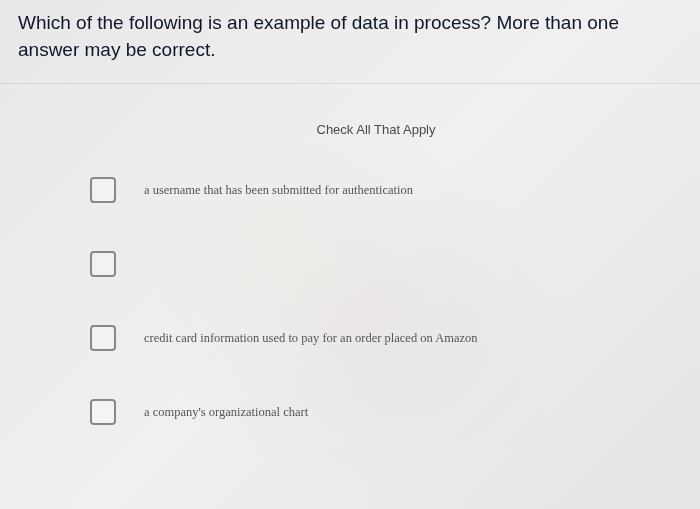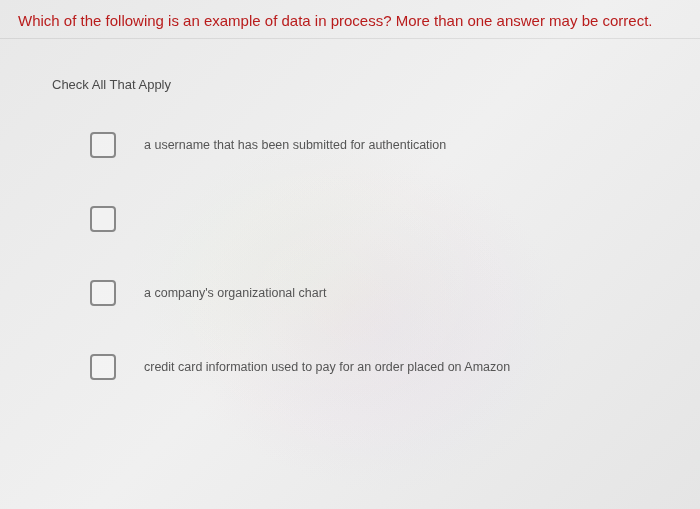--- a/index.html
+++ b/index.html
@@ -22,34 +22,35 @@
       left: 0;
       right: 0;
       bottom: 0;
       background: 
         radial-gradient(ellipse at 50% 60%, rgba(255,200,200,0.15) 0%, transparent 40%),
         radial-gradient(ellipse at 45% 55%, rgba(200,255,200,0.12) 0%, transparent 35%),
         radial-gradient(ellipse at 55% 65%, rgba(200,200,255,0.12) 0%, transparent 35%);
       pointer-events: none;
     }
     .question-header {
-      padding: 10px 18px 7px 18px;
-      color: #b91c1c;
-      font-size: 15px;
+      padding: 10px 18px 20px 18px;
+      color: #0f172a;
+      font-size: 19px;
       line-height: 1.4;
       border-bottom: 1px solid rgba(0,0,0,0.08);
       position: relative;
       z-index: 1;
     }
     .instruction {
       padding: 38px 0 0 52px;
       color: #4a4a4a;
       font-size: 13px;
       position: relative;
       z-index: 1;
+      text-align: center;
     }
     .options {
       padding: 40px 0 0 0;
       position: relative;
       z-index: 1;
     }
     .option-row {
       display: flex;
       align-items: center;
       padding: 0 0 0 90px;
@@ -62,38 +63,39 @@
       border-radius: 4px;
       background: rgba(255,255,255,0.3);
       flex-shrink: 0;
       cursor: pointer;
     }
     .option-label {
       margin-left: 28px;
       color: #555;
       font-size: 12.5px;
       line-height: 1.3;
+      font-family: Liberation Serif, serif;
     }
   </style>
 </head>
 <body>
 
 <div class="question-header">Which of the following is an example of data in process? More than one answer may be correct.</div>
 
 <div class="instruction">Check All That Apply</div>
 
 <div class="options">
   <div class="option-row">
     <div class="checkbox"></div>
     <div class="option-label">a username that has been submitted for authentication</div>
   </div>
   <div class="option-row">
     <div class="checkbox"></div>
   </div>
   <div class="option-row">
     <div class="checkbox"></div>
-    <div class="option-label">a company's organizational chart</div>
+    <div class="option-label">credit card information used to pay for an order placed on Amazon</div>
   </div>
   <div class="option-row">
     <div class="checkbox"></div>
-    <div class="option-label">credit card information used to pay for an order placed on Amazon</div>
+    <div class="option-label">a company's organizational chart</div>
   </div>
 </div>
 
 </body></html>

